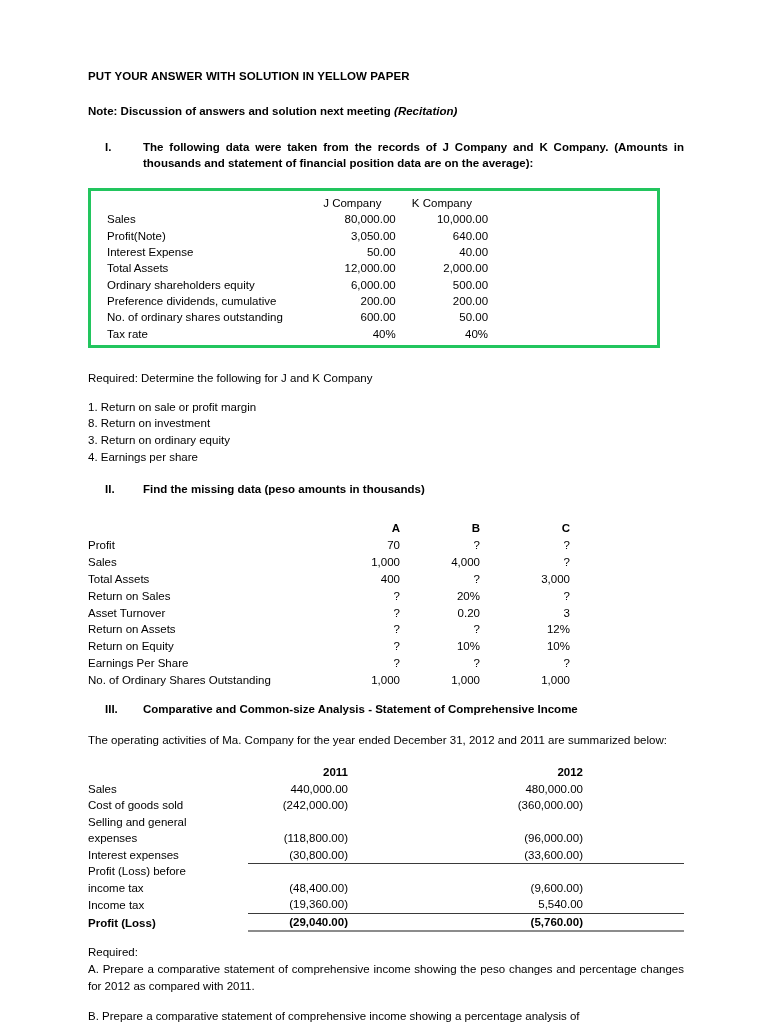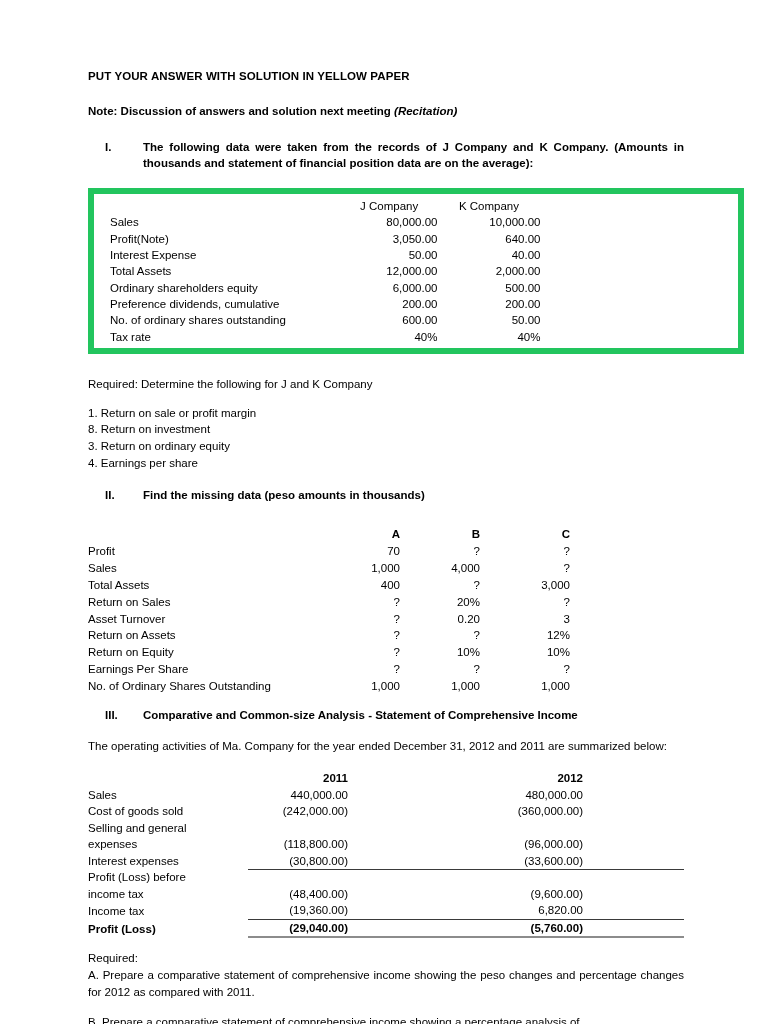--- a/index.html
+++ b/index.html
@@ -61,22 +61,22 @@
     flex: 0 0 38px;
   }
   .roman-text {
     flex: 1 1 auto;
     text-align: justify;
   }
   .roman-text.nowrap { text-align: left; }
 
   
   .tbl1-wrap {
-    border: 6px solid #22c55e;
-    width: 656px;
+    border: 3px solid #22c55e;
+    width: 572px;
     padding: 4px 0 3px 0;
   }
   table.t1 {
     border-collapse: collapse;
     width: 100%;
     font-size: 11.5px;
   }
   table.t1 td, table.t1 th {
     padding: 0;
     font-weight: normal;
@@ -415,21 +415,21 @@
           <td class="c-label">income tax</td>
           <td class="c-y1">(48,400.00)</td>
           <td class="c-mid"></td>
           <td class="c-y2">(9,600.00)</td>
           <td class="c-pad"></td>
         </tr>
         <tr>
           <td class="c-label">Income tax</td>
           <td class="c-y1">(19,360.00)</td>
           <td class="c-mid"></td>
-          <td class="c-y2">6,820.00</td>
+          <td class="c-y2">5,540.00</td>
           <td class="c-pad"></td>
         </tr>
         <tr class="bold rule-thick">
           <td class="c-label">Profit (Loss)</td>
           <td class="c-y1">(29,040.00)</td>
           <td class="c-mid"></td>
           <td class="c-y2">(5,760.00)</td>
           <td class="c-pad"></td>
         </tr>
       </tbody>

